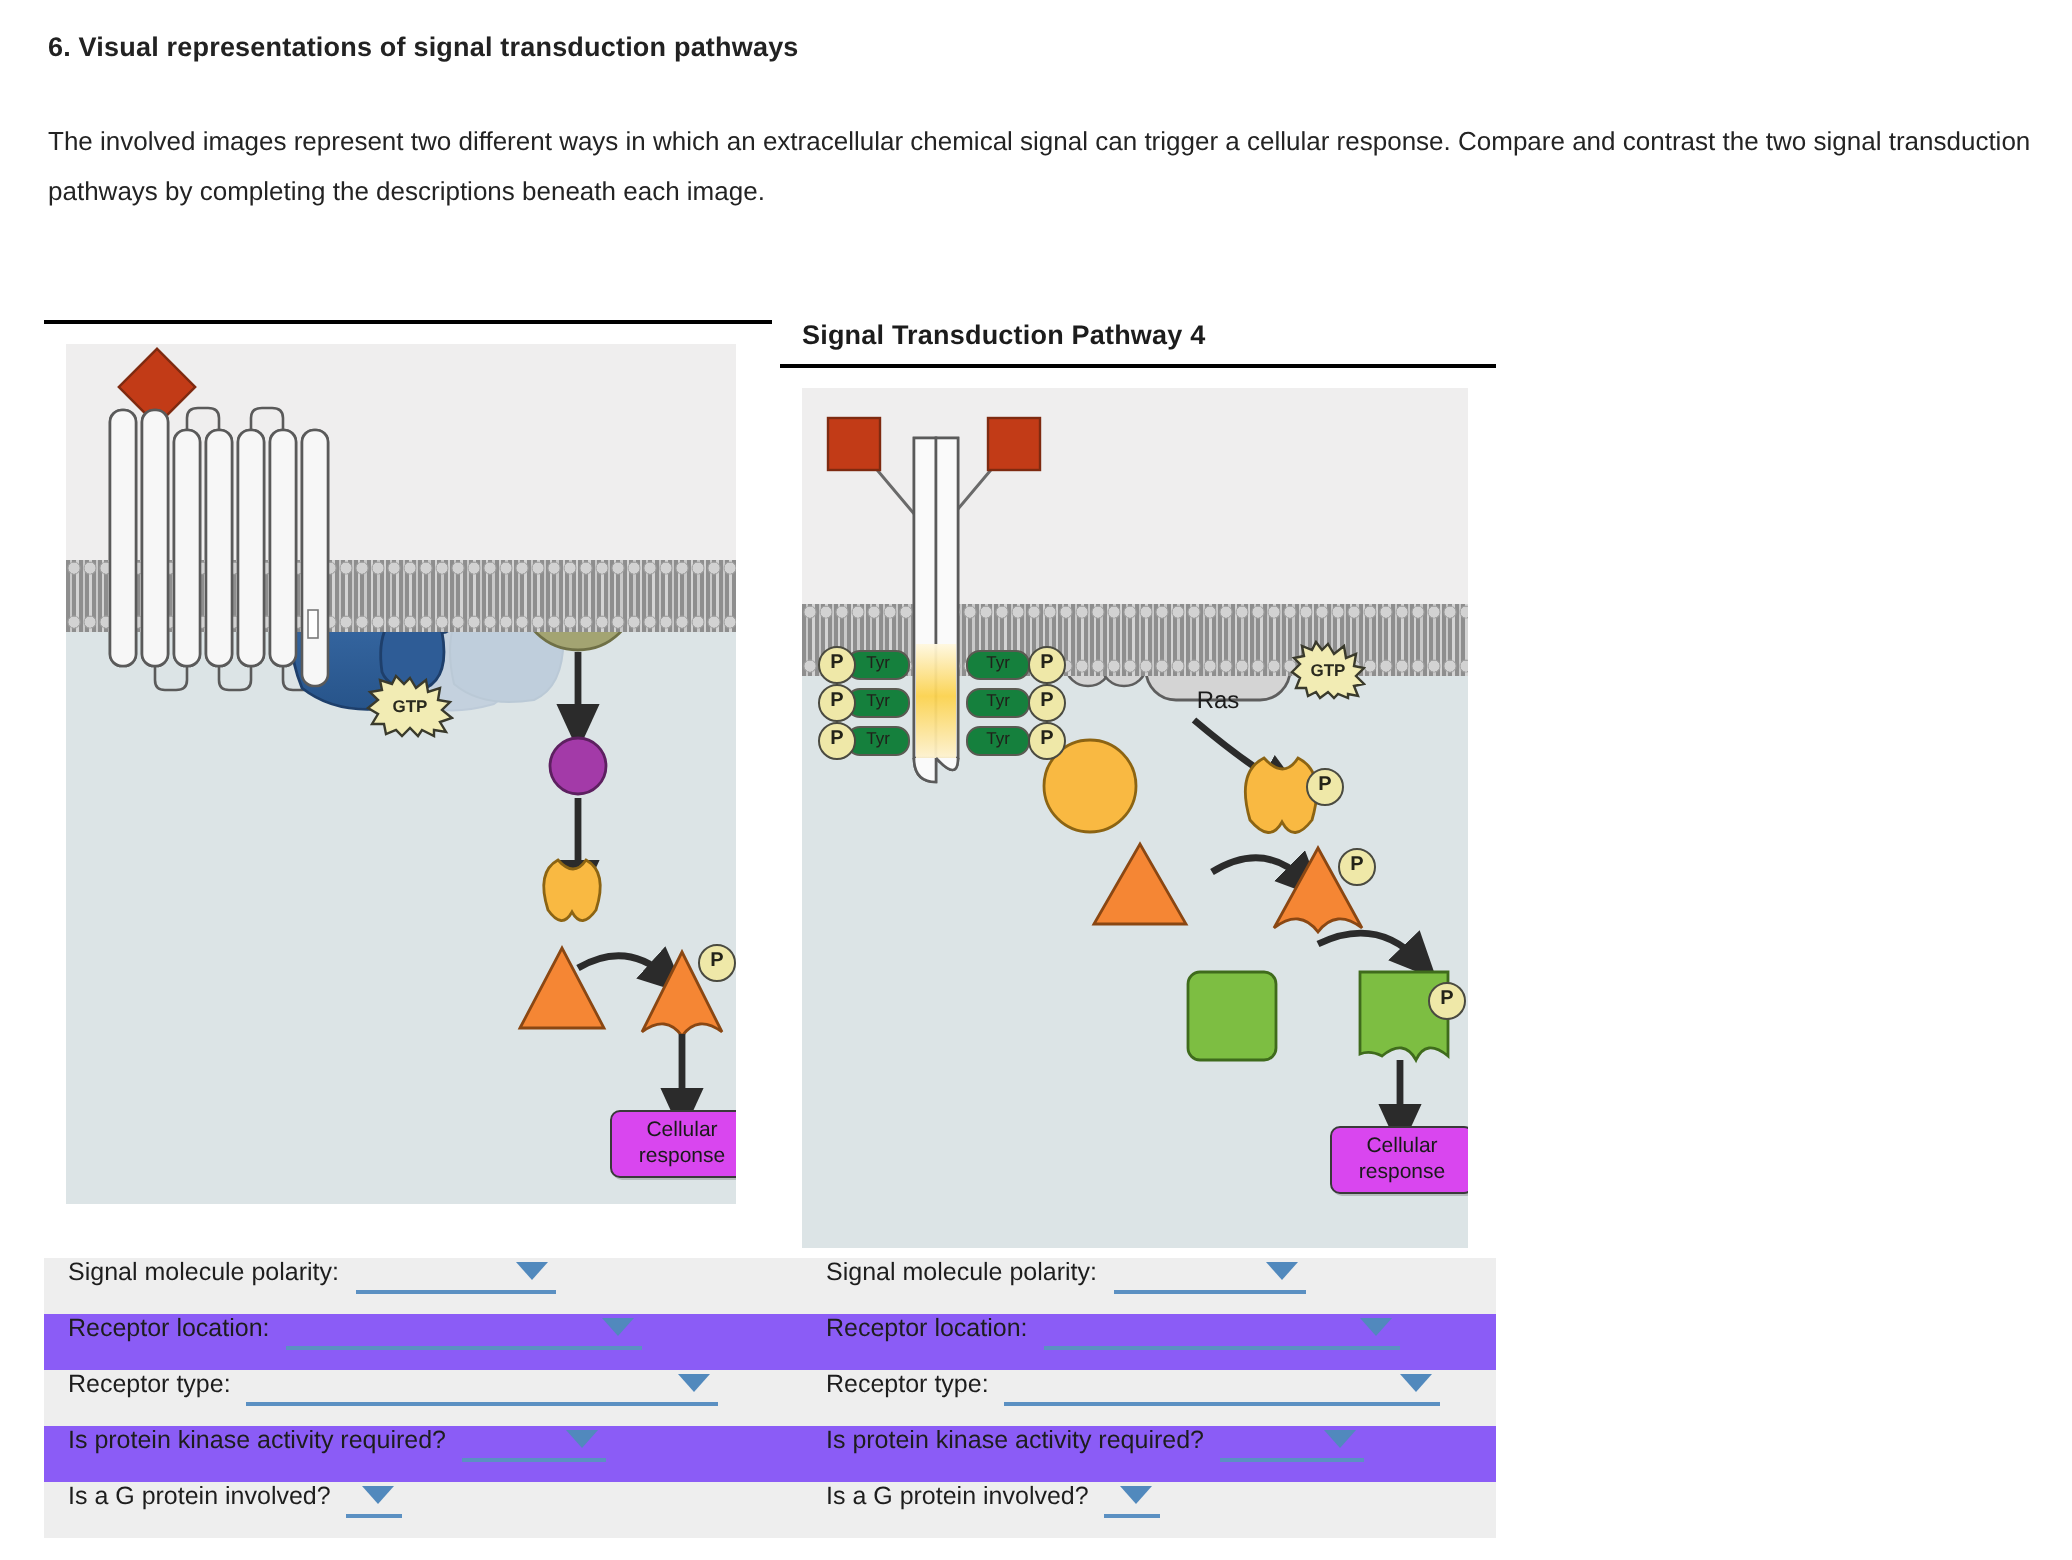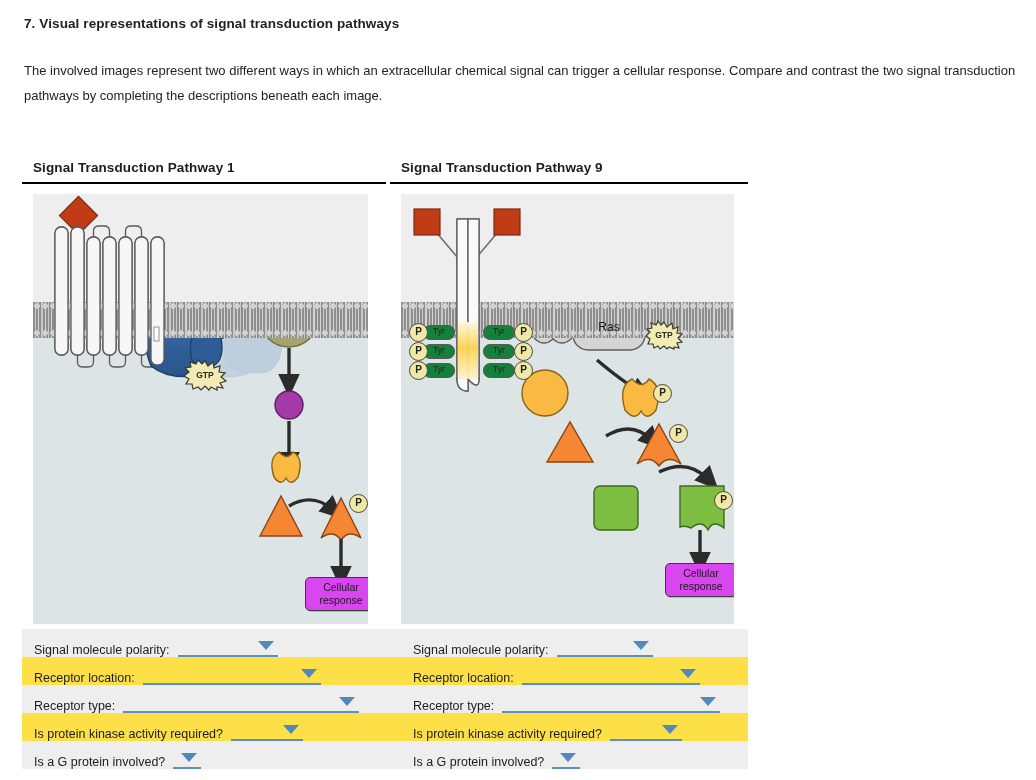--- a/index.html
+++ b/index.html
@@ -151,26 +151,26 @@
     top: 629px;
     width: 726px;
   }
   .form-row {
     position: relative;
     height: 28px;
     display: flex;
     align-items: center;
   }
   .form-row.odd { background: #eeeeee; }
-  .form-row.even { background: #fde047; }
+  .form-row.even { background: #8b5cf6; }
 
   .col {
     position: relative;
     display: flex;
-    align-items: flex-end;
+    align-items: flex-start;
     height: 28px;
   }
   .col.c1 { width: 380px; padding-left: 12px; box-sizing: border-box; }
   .col.c2 { width: 346px; padding-left: 11px; box-sizing: border-box; }
 
   .f-label {
     font-size: 12.5px;
     color: #1d1d1d;
     white-space: nowrap;
   }
@@ -190,25 +190,24 @@
     border-left: 8px solid transparent;
     border-right: 8px solid transparent;
     border-top: 9px solid #5189bd;
     margin-top: 2px;
     margin-right: 4px;
   }
 </style>
 </head>
 <body>
 
-<div class="q-title">7. Visual representations of signal transduction pathways</div>
+<div class="q-title">6. Visual representations of signal transduction pathways</div>
 <div class="q-intro">The involved images represent two different ways in which an extracellular chemical signal can trigger a cellular response. Compare and contrast the two signal transduction pathways by completing the descriptions beneath each image.</div>
 
 <div class="panel panel-1">
-  <div class="panel-head">Signal Transduction Pathway 1</div>
   <div class="panel-rule"></div>
 
   <div class="fig">
     <div class="cyto" style="top:125px;"></div>
 
     <svg width="335" height="430" style="position:absolute;left:0;top:0;">
       <defs>
         <marker id="ah1" markerWidth="7" markerHeight="7" refX="3" refY="3.2" orient="auto">
           <path d="M0,0 L7,3.2 L0,6.4 Z" fill="#2b2b2b"></path>
         </marker>
@@ -310,21 +309,21 @@
     <div class="shape" style="left:150px;top:165px;width:44px;height:32px;font-size:8.5px;font-weight:bold;line-height:32px;text-align:center;color:#2a2a1e;">GTP</div>
 
     <div class="p-badge" style="left:316px; top:300px;">P</div>
 
     <div class="label-box" style="left:272px; top:383px; width:58px;">Cellular
 response</div>
   </div>
 </div>
 
 <div class="panel panel-2">
-  <div class="panel-head">Signal Transduction Pathway 9</div>
+  <div class="panel-head">Signal Transduction Pathway 4</div>
   <div class="panel-rule"></div>
 
   <div class="fig">
     <div class="cyto" style="top:125px;"></div>
 
     <svg width="333" height="430" style="position:absolute;left:0;top:0;">
       <defs>
         <marker id="ah2" markerWidth="7" markerHeight="7" refX="3" refY="3.2" orient="auto">
           <path d="M0,0 L7,3.2 L0,6.4 Z" fill="#2b2b2b"></path>
         </marker>
@@ -407,21 +406,21 @@
     <div class="p-badge" style="left:8px;  top:167px;">P</div>
 
     <div class="tyr-pill" style="left:82px; top:131px; width:30px;">Tyr</div>
     <div class="tyr-pill" style="left:82px; top:150px; width:30px;">Tyr</div>
     <div class="tyr-pill" style="left:82px; top:169px; width:30px;">Tyr</div>
 
     <div class="p-badge" style="left:113px; top:129px;">P</div>
     <div class="p-badge" style="left:113px; top:148px;">P</div>
     <div class="p-badge" style="left:113px; top:167px;">P</div>
 
-    <div class="shape" style="left:172px; top:117px; width:72px; height:32px; line-height:32px; text-align:center; font-size:12px; color:#1b1b1b;">Ras</div>
+    <div class="shape" style="left:172px; top:140px; width:72px; height:32px; line-height:32px; text-align:center; font-size:12px; color:#1b1b1b;">Ras</div>
 
     <svg class="shape" style="left:244px; top:126px;" width="38" height="30">
       <path d="M19,2 L22,7 L27,3 L28,9 L33,7 L32,13 L37,14 L33,18 L37,22 L32,23 L34,28
                L29,27 L29,29 L24,27 L22,29 L19,26 L15,29 L13,26 L9,28 L8,24 L3,24
                L5,19 L1,16 L5,12 L2,9 L7,8 L6,3 L11,5 L13,1 L16,5 Z" fill="#f2ecb4" stroke="#3a3a2c" stroke-width="1.2"></path>
     </svg>
     <div class="shape" style="left:244px; top:126px; width:38px; height:30px; line-height:30px; text-align:center; font-size:8.5px; font-weight:bold; color:#2a2a1e;">GTP</div>
 
     <div class="p-badge" style="left:252px; top:190px;">P</div>
     <div class="p-badge" style="left:268px; top:230px;">P</div>

